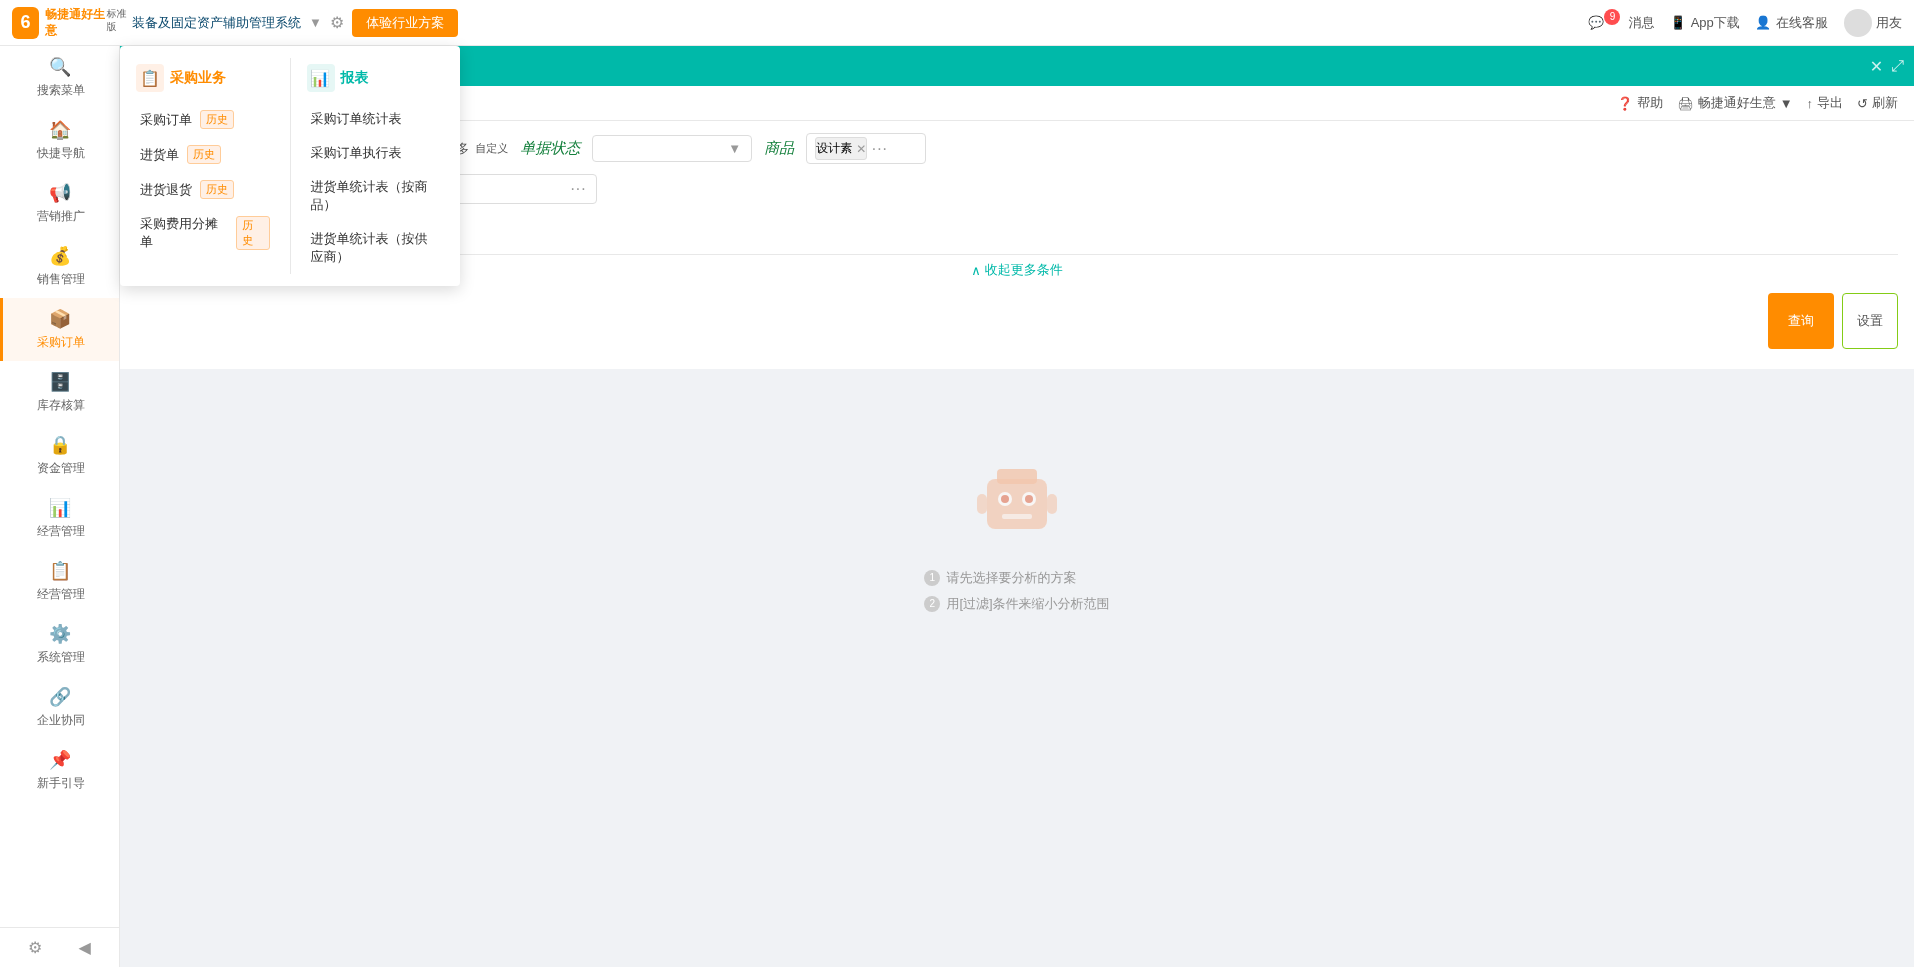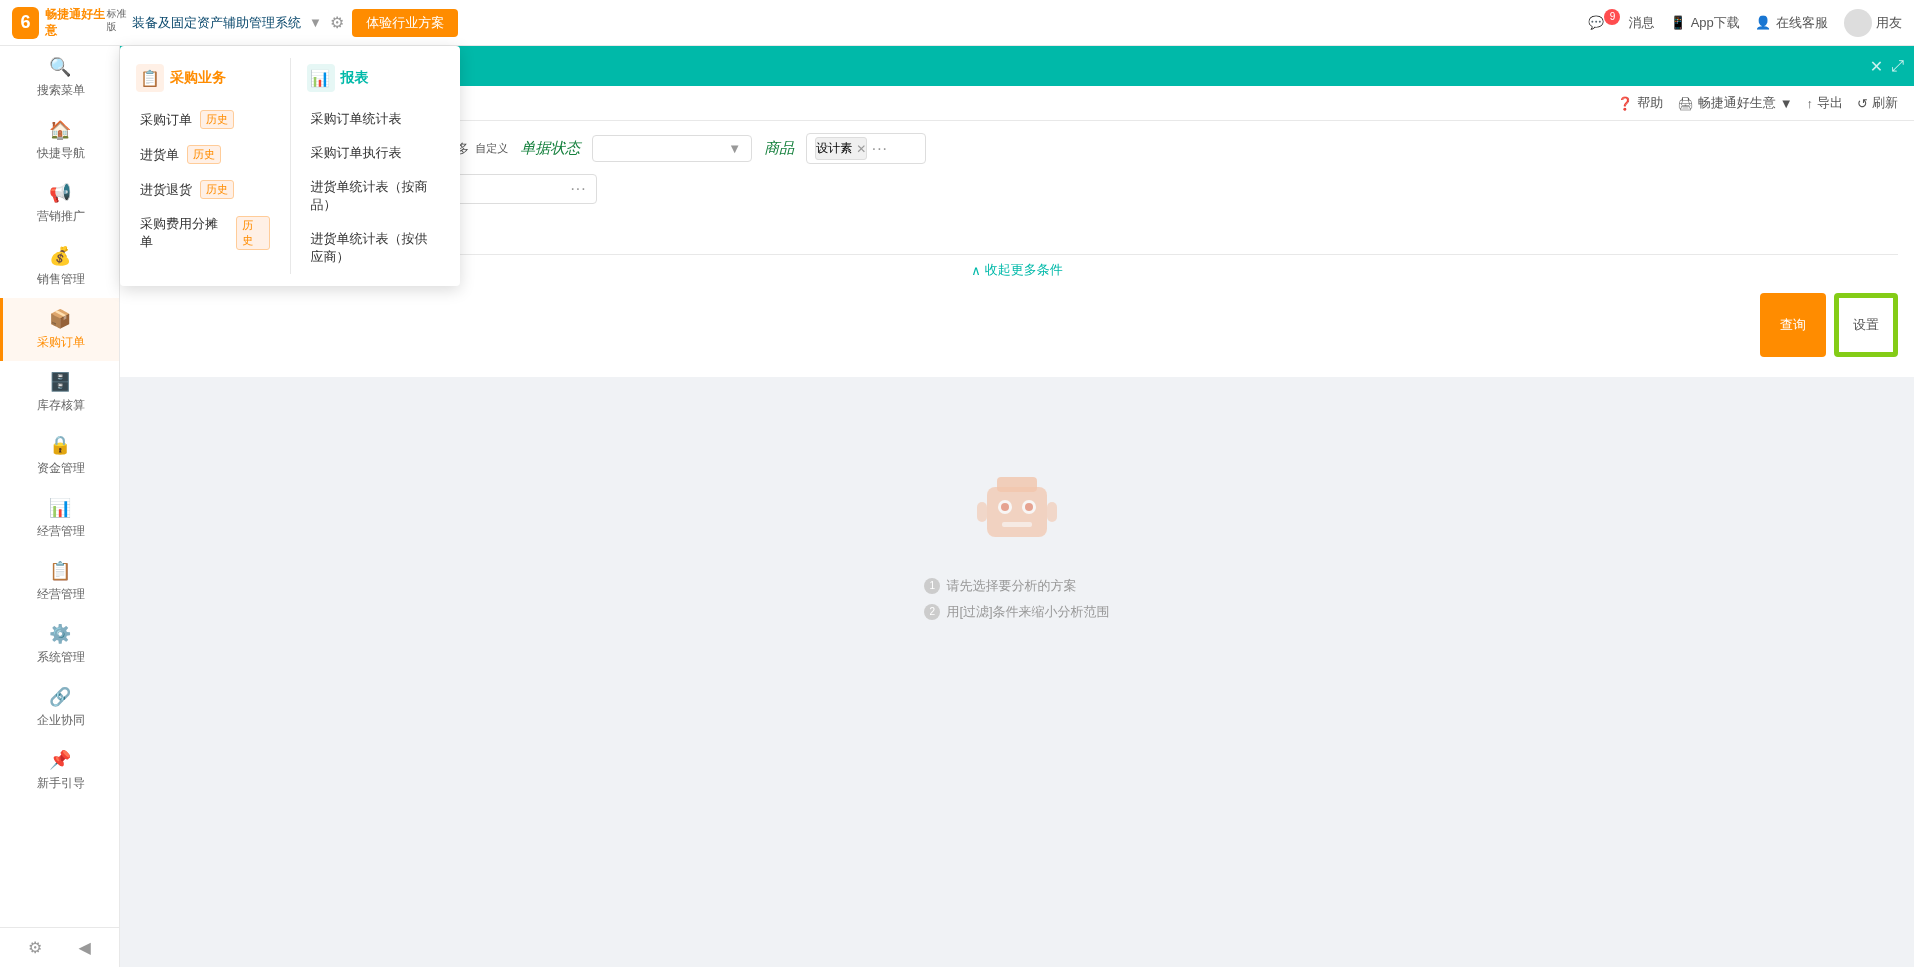--- a/index.html
+++ b/index.html
@@ -269,21 +269,21 @@
       background: #ff8c00;
       color: white;
       border: none;
       padding: 12px 20px;
       border-radius: 4px;
       cursor: pointer;
       font-size: 13px;
       margin-left: auto;
     }
     .btn-settings {
-      border: 5px solid #84cc16;
+      border: 1px solid #84cc16;
       background: white;
       padding: 18px 14px;
       border-radius: 4px;
       cursor: pointer;
       font-size: 13px;
       color: #555;
     }
     .collapse-btn {
       display: flex;
       align-items: center;

